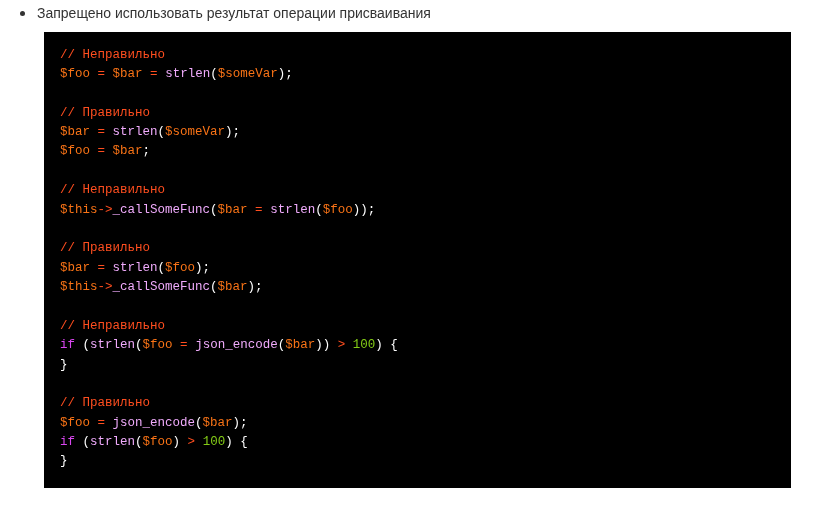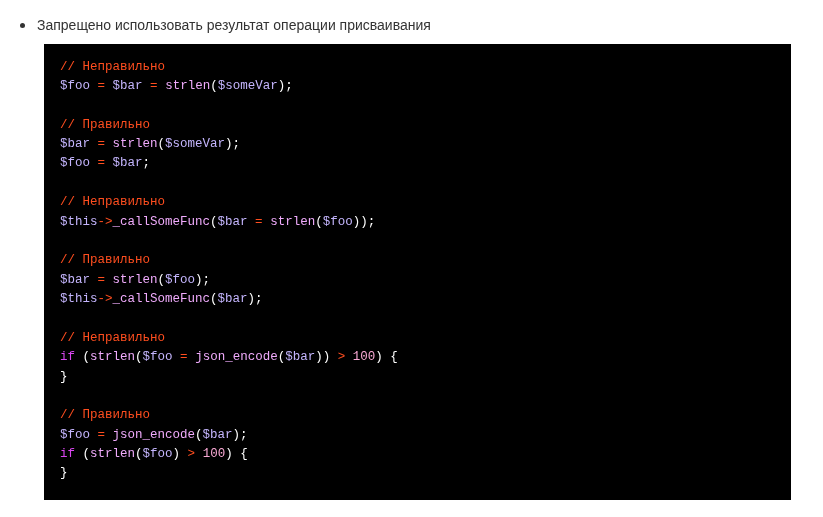--- a/index.html
+++ b/index.html
@@ -7,21 +7,21 @@
     padding: 0;
     background: #fff;
     font-family: Arial, Helvetica, sans-serif;
     font-size: 14px;
     color: #333;
     width: 823px;
   }
   .bullet-row {
     display: flex;
     align-items: flex-start;
-    padding: 16px 0 8px 20px;
+    padding: 4px 0 8px 20px;
   }
   .bullet-dot {
     width: 5px;
     height: 5px;
     background: #333;
     border-radius: 50%;
     margin-top: 7px;
     margin-right: 12px;
     flex-shrink: 0;
   }
@@ -36,26 +36,26 @@
     background: #000;
     color: #fff;
     padding: 14px 16px 16px 16px;
     font-family: "Menlo", "Consolas", "Courier New", monospace;
     font-size: 12.5px;
     line-height: 1.55;
     white-space: pre;
     overflow-x: auto;
   }
   .c-comment { color: #ff4e1f; }
-  .c-var     { color: #c4b5fd; }
+  .c-var     { color: #f97316; }
   .c-op      { color: #ff4e1f; }
   .c-punct   { color: #ffffff; }
   .c-func    { color: #f0abfc; }
   .c-kw      { color: #d946ef; }
-  .c-num     { color: #f9a8d4; }
+  .c-num     { color: #84cc16; }
 </style>
 </head>
 <body>
 
 <div class="bullet-row">
   <div class="bullet-dot"></div>
   <div class="bullet-text">Запрещено использовать результат операции присваивания</div>
 </div>
 
 <div class="code-wrap">

